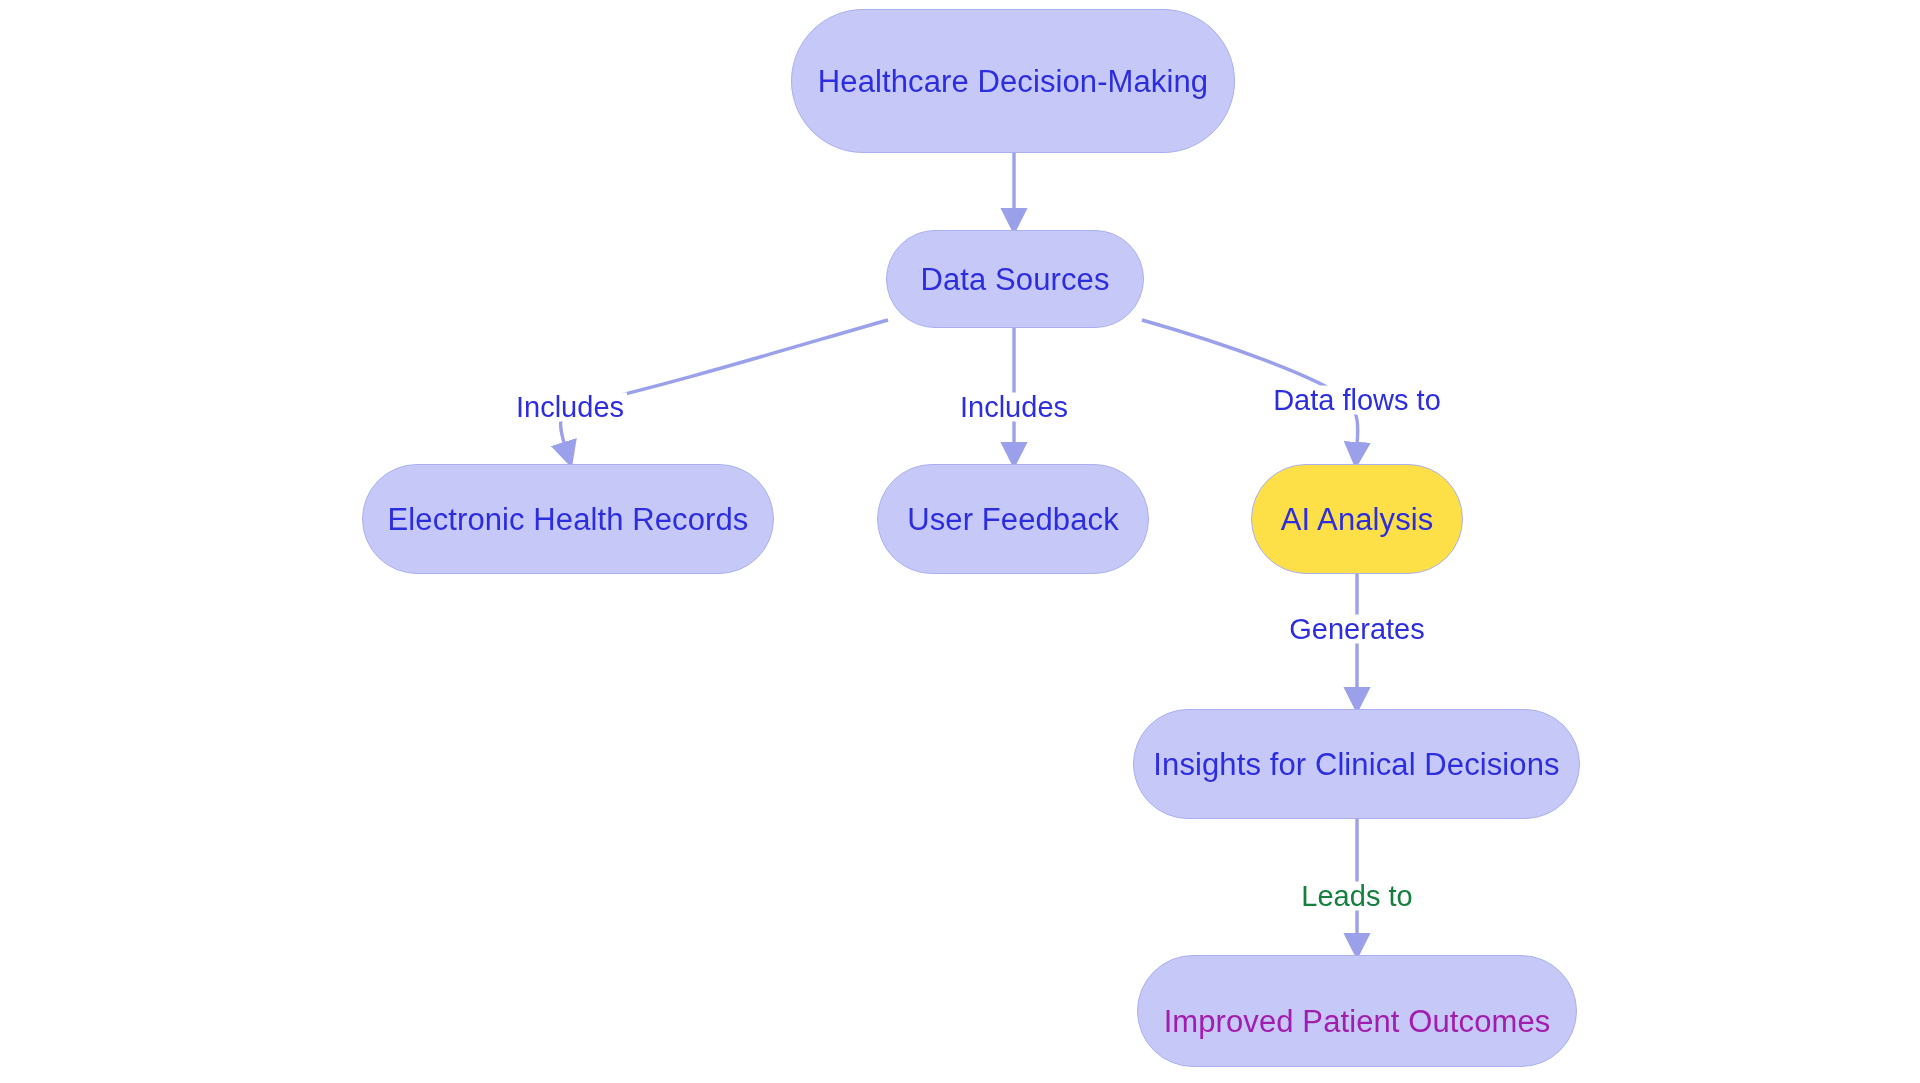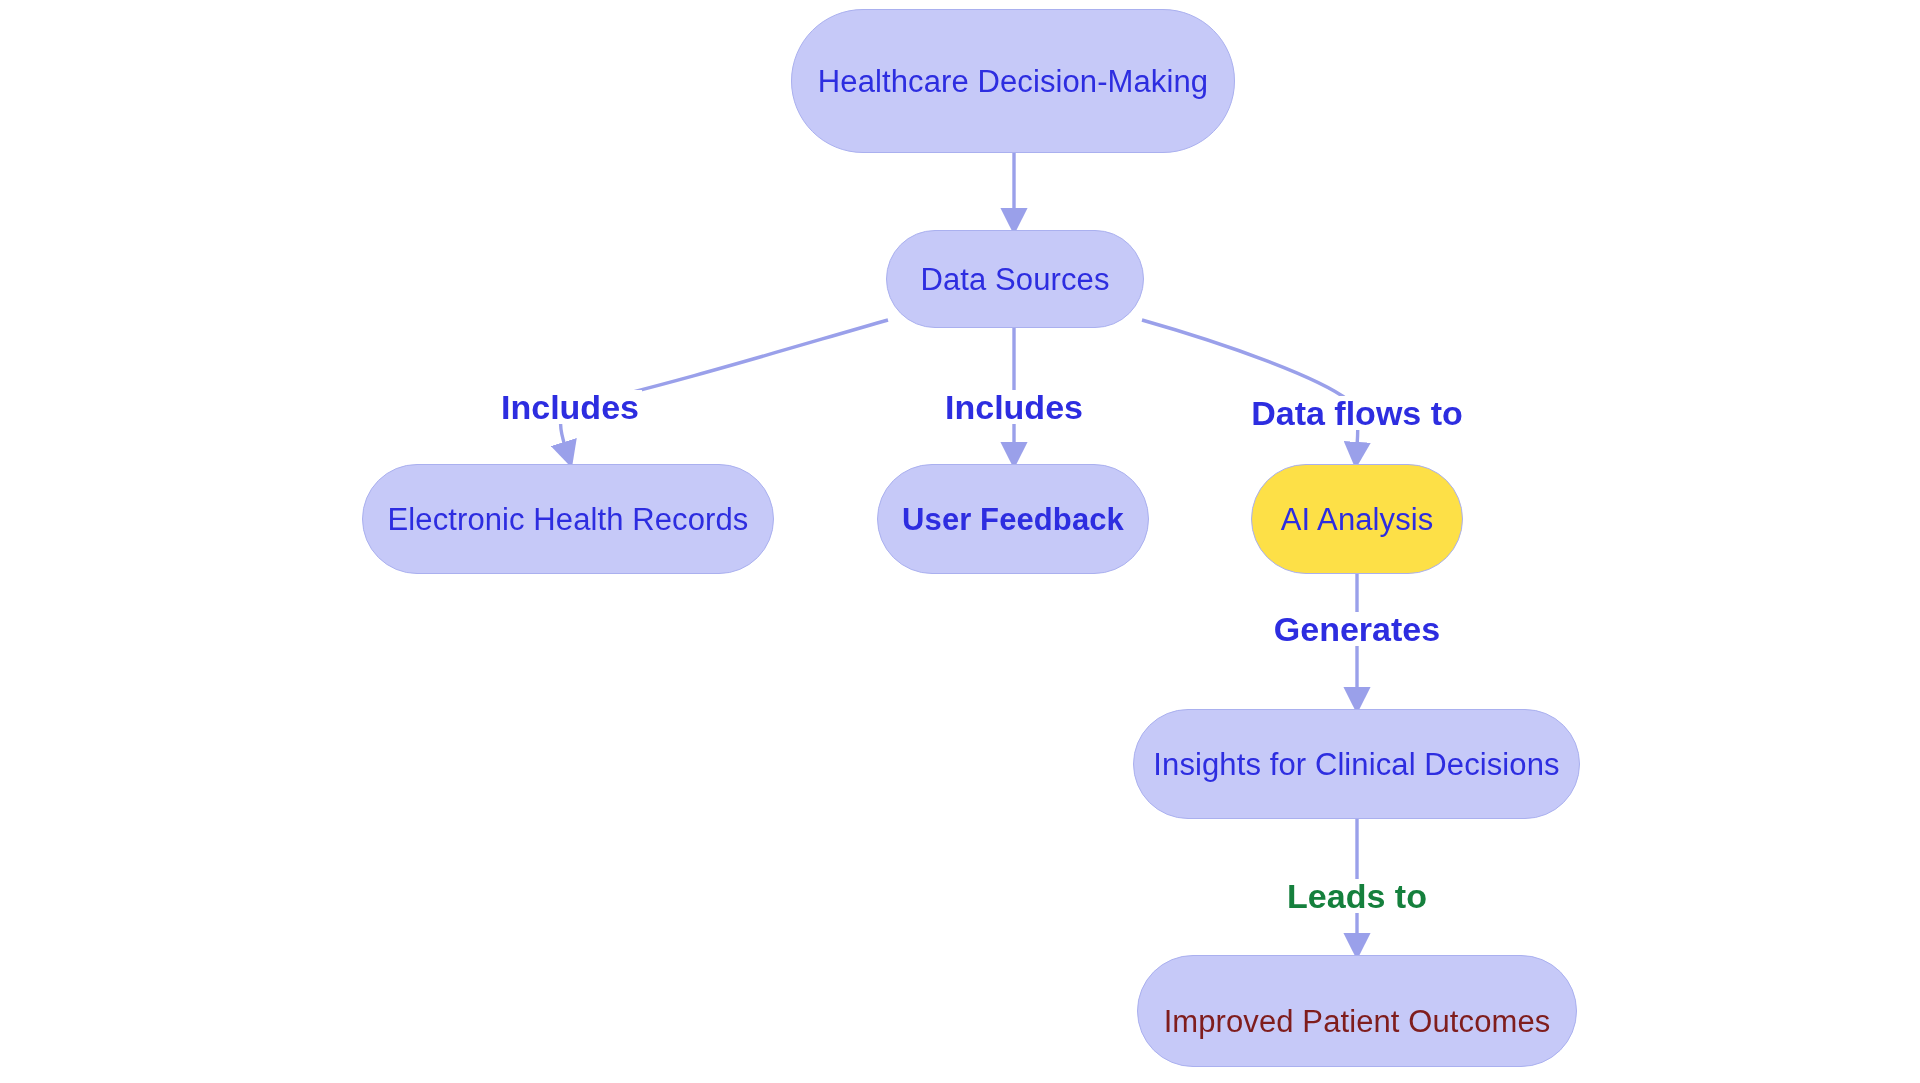--- a/index.html
+++ b/index.html
@@ -42,22 +42,22 @@
     white-space: nowrap;
     line-height: 1;
   }
   .node-label {
     color: #2d2de0;
     display: block;
   }
   .edge-label {
     position: absolute;
     color: #2d2de0;
-    font-size: 34px;
-    font-weight: 700;
+    font-size: 29px;
+    font-weight: 400;
     white-space: nowrap;
     line-height: 1;
     background: #ffffff;
     padding: 0 3px;
     transform: translate(-50%, -50%);
   }
 </style>
 </head>
 <body>
 
@@ -83,33 +83,33 @@
       <div class="node" style="left: 791px; top: 9px; width: 444px; height: 144px; background: rgb(198, 201, 248); border-color: rgb(170, 176, 239);">
         <span class="node-label" style="color: rgb(45, 45, 224);">Healthcare Decision-Making</span>
       </div>
       <div class="node" style="left: 886px; top: 230px; width: 258px; height: 98px; background: rgb(198, 201, 248); border-color: rgb(170, 176, 239);">
         <span class="node-label" style="color: rgb(45, 45, 224);">Data Sources</span>
       </div>
       <div class="node" style="left: 362px; top: 464px; width: 412px; height: 110px; background: rgb(198, 201, 248); border-color: rgb(170, 176, 239);">
         <span class="node-label" style="color: rgb(45, 45, 224);">Electronic Health Records</span>
       </div>
       <div class="node" style="left: 877px; top: 464px; width: 272px; height: 110px; background: rgb(198, 201, 248); border-color: rgb(170, 176, 239);">
-        <span class="node-label" style="color: rgb(45, 45, 224); font-weight: bold;">User Feedback</span>
+        <span class="node-label" style="color: rgb(45, 45, 224);">User Feedback</span>
       </div>
       <div class="node" style="left: 1251px; top: 464px; width: 212px; height: 110px; background: #fde047; border-color: rgb(170, 176, 239);">
         <span class="node-label" style="color: rgb(45, 45, 224);">AI Analysis</span>
       </div>
       <div class="node" style="left: 1133px; top: 709px; width: 447px; height: 110px; background: rgb(198, 201, 248); border-color: rgb(170, 176, 239);">
         <span class="node-label" style="color: rgb(45, 45, 224); text-align: right;">Insights for Clinical Decisions</span>
       </div>
       <div class="node" style="left: 1137px; top: 955px; width: 440px; height: 112px; background: rgb(198, 201, 248); border-color: rgb(170, 176, 239);">
-        <span class="node-label" style="color: #7f1d1d; margin-top: 21px;">Improved Patient Outcomes</span>
+        <span class="node-label" style="color: #a21caf; margin-top: 21px;">Improved Patient Outcomes</span>
       </div>
     </div>
   <div id="edge-label-layer">
       <div class="edge-label" style="left: 570px; top: 407px; color: rgb(45, 45, 224);">Includes</div>
       <div class="edge-label" style="left: 1014px; top: 407px; color: rgb(45, 45, 224);">Includes</div>
-      <div class="edge-label" style="left: 1357px; top: 413px; color: rgb(45, 45, 224);">Data flows to</div>
+      <div class="edge-label" style="left: 1357px; top: 400px; color: rgb(45, 45, 224);">Data flows to</div>
       <div class="edge-label" style="left: 1357px; top: 629px; color: rgb(45, 45, 224);">Generates</div>
       <div class="edge-label" style="left: 1357px; top: 896px; color: #15803d;">Leads to</div>
     </div>
 
 </div>
 
 </body></html>

